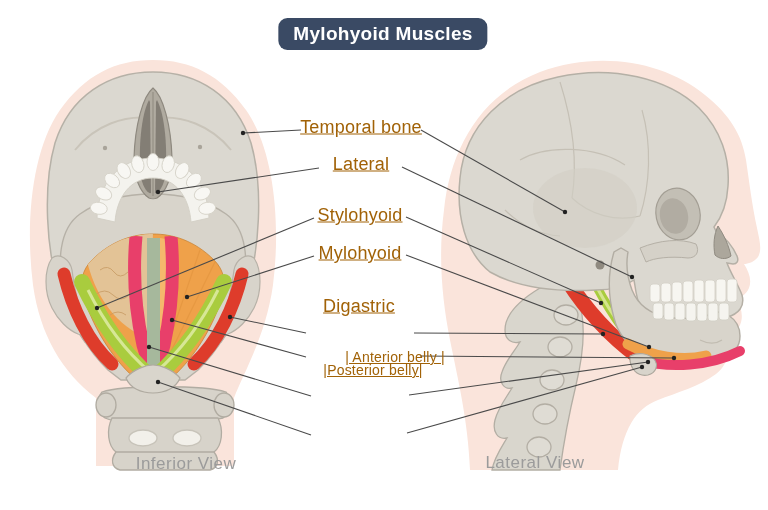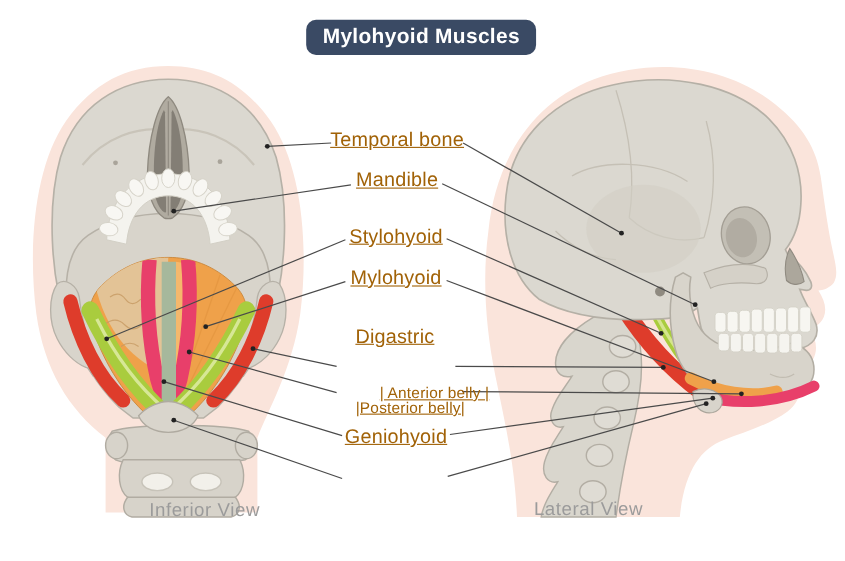--- a/index.html
+++ b/index.html
@@ -234,23 +234,22 @@
       <line x1="407" y1="433" x2="642" y2="367"></line>
       <circle cx="642" cy="367" r="2.2" stroke="none"></circle>
     </g>
   </svg>
 
   <div class="title-badge">
     <span>Mylohyoid Muscles</span>
   </div>
 
   <div class="lbl" style="left:361px;top:127px;">Temporal bone</div>
-  <div class="lbl" style="left:361px;top:164px;">Mandible</div>
+  <div class="lbl" style="left:361px;top:164px;">Lateral</div>
   <div class="lbl" style="left:360px;top:215px;">Stylohyoid</div>
   <div class="lbl" style="left:360px;top:253px;">Mylohyoid</div>
   <div class="lbl" style="left:359px;top:306px;">Digastric</div>
   <div class="lbl small" style="left:373px;top:333px;margin-top:37px;">|Posterior belly|</div>
   <div class="lbl small" style="left:363px;top:357px;margin-left:32px;">| Anterior belly |</div>
-  <div class="lbl" style="left:360px;top:397px;">Geniohyoid</div>
 
   <div class="caption" style="left:163px;top:464px;">Inferior View</div>
   <div class="caption" style="left:512px;top:463px;">Lateral View</div>
 </div>
 
 </body></html>

